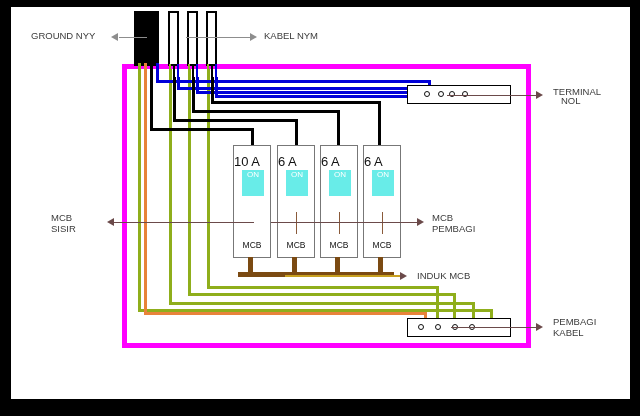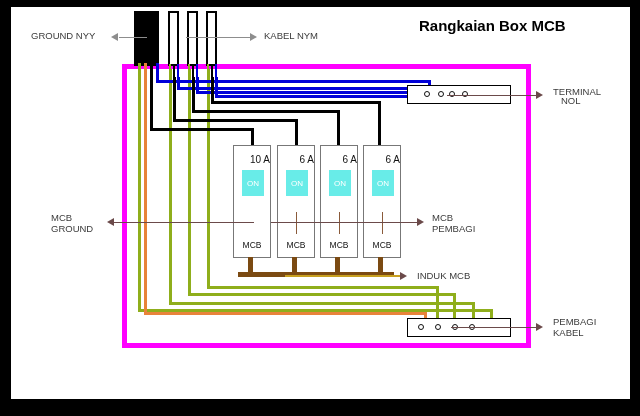--- a/index.html
+++ b/index.html
@@ -55,33 +55,33 @@
   .mcb {
     position: absolute;
     background: #ffffff;
     border: 1px solid #777777;
     box-sizing: border-box;
   }
   .mcb-amp {
     position: absolute;
     left: 0; right: 0;
     top: 8px;
-    text-align: right;
-    font-size: 10px;
+    text-align: left;
+    font-size: 13px;
     color: #111111;
   }
   .mcb-on {
     position: absolute;
     background: #68ece8;
     color: #ffffff;
     font-size: 8px;
     text-align: center;
     line-height: 1.15;
   }
-  .mcb-on span { display:block; padding-top: 9px; }
+  .mcb-on span { display:block; }
   .mcb-name {
     position: absolute;
     left: 0; right: 0;
     bottom: 7px;
     text-align: center;
     font-size: 8.5px;
     color: #111111;
   }
   .mcb-stub { position: absolute; width: 1px; background: #8a5a3a; }
 
@@ -119,21 +119,20 @@
   .lead-gray { position: absolute; height: 1px; background: #8d8d8d; }
   .ah-r-gray { border-top: 4px solid transparent; border-bottom: 4px solid transparent; border-left: 7px solid #8d8d8d; }
   .ah-l-gray { border-top: 4px solid transparent; border-bottom: 4px solid transparent; border-right: 7px solid #8d8d8d; }
 </style>
 </head>
 <body>
 
 <div id="canvas">
   <div id="sheet">
 
-    <div class="ttl" style="left:408px; top:10px;">Rangkaian Box MCB</div>
 
     <div class="r w-magenta" style="left:111px; top:57px; width:409px; height:5px;"></div>
 
     <div class="r w-magenta" style="left:111px; top:336px; width:409px; height:5px;"></div>
 
     <div class="r w-magenta" style="left:111px; top:57px; width:5px; height:284px;"></div>
 
     <div class="r w-magenta" style="left:515px; top:57px; width:5px; height:284px;"></div>
 
     <div class="cable-nyy" style="left:123px; top:4px; width:25px; height:55px;"></div>
@@ -280,21 +279,21 @@
     <div class="ah ah-r" style="left:525px; top:84px;"></div>
     <div class="lbl" style="left:542px; top:79px;">TERMINAL</div>
     <div class="lbl" style="left:550px; top:88px;">NOL</div>
 
     <div class="lead" style="left:440px; top:320px; width:86px;"></div>
     <div class="ah ah-r" style="left:525px; top:316px;"></div>
     <div class="lbl" style="left:542px; top:309px;">PEMBAGI</div>
     <div class="lbl" style="left:542px; top:320px;">KABEL</div>
 
     <div class="lbl" style="left:40px; top:205px;">MCB</div>
-    <div class="lbl" style="left:40px; top:216px;">GROUND</div>
+    <div class="lbl" style="left:40px; top:216px;">SISIR</div>
     <div class="lead" style="left:103px; top:215px; width:140px;"></div>
     <div class="ah ah-l" style="left:96px; top:211px;"></div>
 
     <div class="lead" style="left:260px; top:215px; width:147px;"></div>
     <div class="ah ah-r" style="left:406px; top:211px;"></div>
     <div class="lbl" style="left:421px; top:205px;">MCB</div>
     <div class="lbl" style="left:421px; top:216px;">PEMBAGI</div>
 
     <div class="lead" style="left:389px; top:269px; width:0px;"></div>
     <div class="ah ah-r" style="left:389px; top:265px;"></div>

